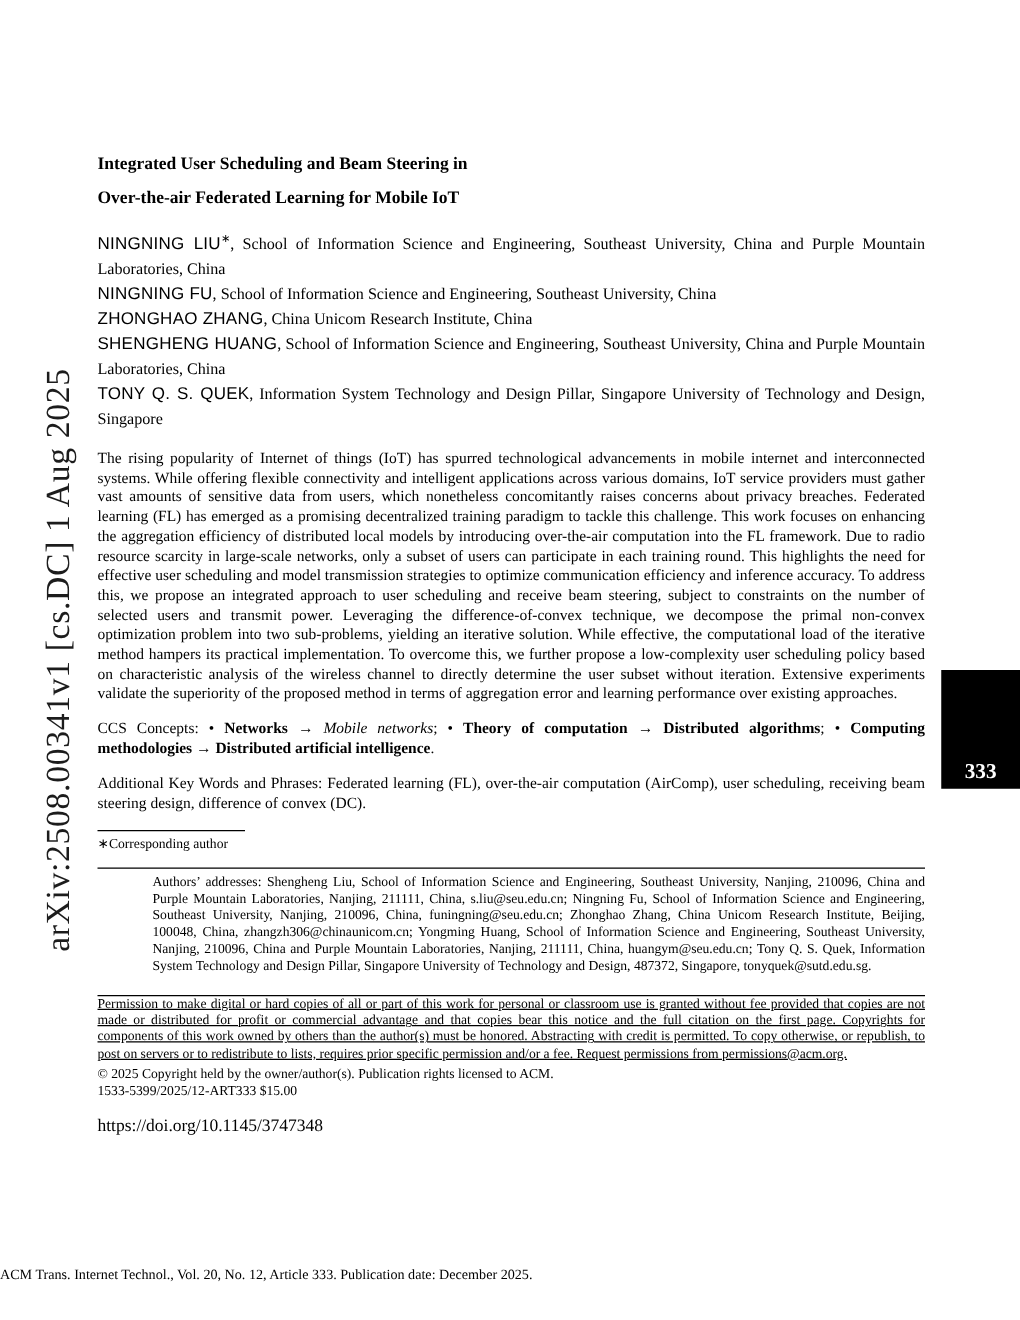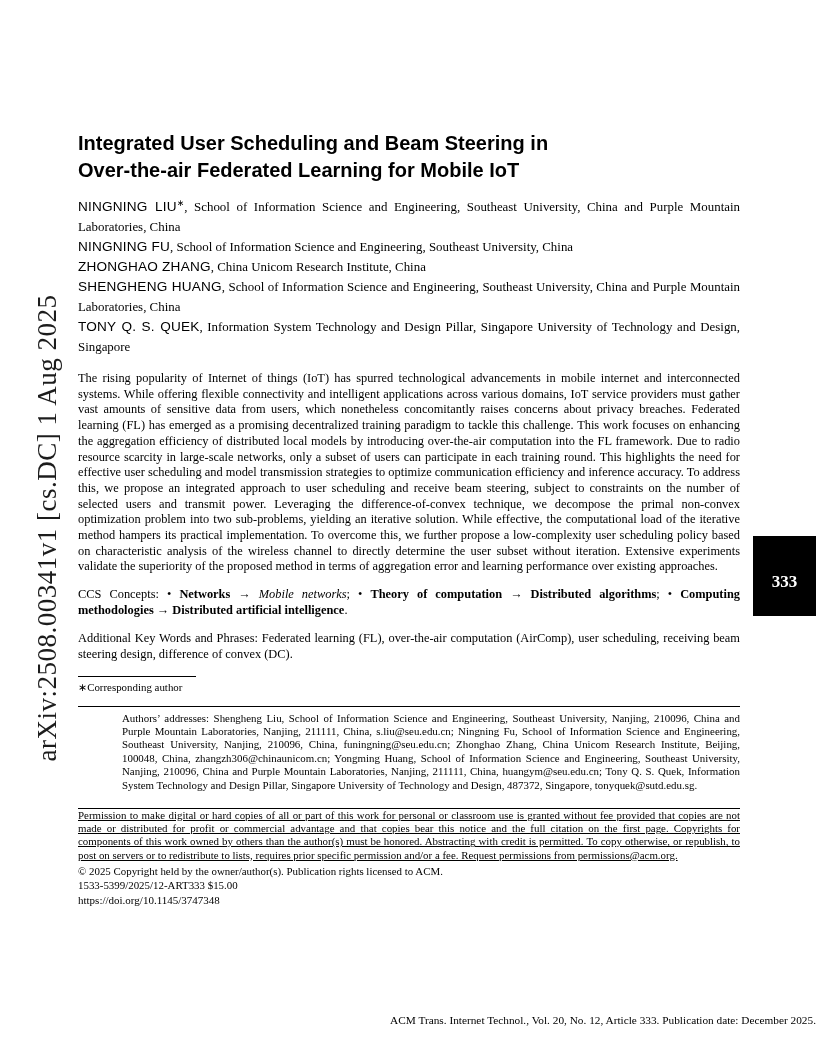--- a/index.html
+++ b/index.html
@@ -13,31 +13,31 @@
   
   .arxiv-watermark {
     position:absolute; left:47px; top:528px;
     transform:translate(-50%,-50%) rotate(-90deg);
     white-space:nowrap; font-size:27px; color:#1c1c1c;
     font-family:"Liberation Serif", serif; letter-spacing:0.5px;
   }
 
   
   .page-badge {
-    position:absolute; right:0; top:536px; width:63px; height:80px;
+    position:absolute; right:0; top:536px; width:63px; height:95px;
     background:#000; color:#fff; display:flex; align-items:flex-end; justify-content:center;
-    padding-bottom:24px; font-weight:bold; font-size:17px;
+    padding-bottom:4px; font-weight:bold; font-size:17px;
     font-family:"Liberation Serif", serif;
   }
 
   .content { position:absolute; left:78px; top:118px; width:662px; }
 
   h1.title {
-    font-family:Liberation Sans, sans-serif; font-weight:700;
-    font-size:20px; line-height:27px; color:#000;margin-top:12px;
+    font-family:Liberation Serif, serif; font-weight:700;
+    font-size:14px; line-height:27px; color:#000;
   }
 
   .authors { margin-top:13px; }
   .author-line { font-size:12.9px; line-height:20px; text-align:justify; }
   .author-name { font-family:"Liberation Sans", sans-serif; font-size:13.6px; letter-spacing:0.2px; }
   .author-marker { font-size:9px; vertical-align:super; line-height:0; }
 
   .abstract { margin-top:14px; font-size:12.4px; line-height:15.7px; text-align:justify; }
 
   .ccs { margin-top:11px; font-size:12.4px; line-height:16px; text-align:justify; }
@@ -47,24 +47,24 @@
   .keywords { margin-top:12px; font-size:12.4px; line-height:16px; text-align:justify; }
 
   .rule-short { margin-top:14px; width:118px; border-top:1px solid #000; }
   .footnote { margin-top:4px; font-size:10.9px; line-height:13.5px; }
   .rule-mid { margin-top:11px; width:100%; border-top:1px solid #000; }
   .addresses { margin-top:5px; font-size:10.9px; line-height:13.4px; text-align:justify;margin-left:44px; }
   .rule-full { margin-top:16px; width:100%; border-top:1px solid #000; }
   .permission { margin-top:0; font-size:10.9px; line-height:13.2px; text-align:justify;text-decoration:underline; }
   .copyright { margin-top:3px; font-size:10.9px; line-height:13.2px; }
   .issn { margin-top:1px; font-size:10.9px; line-height:13.2px; }
-  .doi { margin-top:2px; font-size:11px; line-height:13.2px; color:#000; text-decoration:none; display:block; }
+  .doi { margin-top:15px; font-size:14px; line-height:13.2px; color:#000; text-decoration:none; display:block; }
 
   .journal-footer {
-    position:absolute; left:0; right:0; top:1014px; text-align:right;
+    position:absolute; left:0; right:0; top:1014px; text-align:left;
     font-size:11.3px; color:#000;
   }
 </style>
 </head>
 <body>
 
 <div class="page">
 
   <div class="arxiv-watermark"><span>arXiv:2508.00341v1 [cs.DC] 1 Aug 2025</span></div>
 

